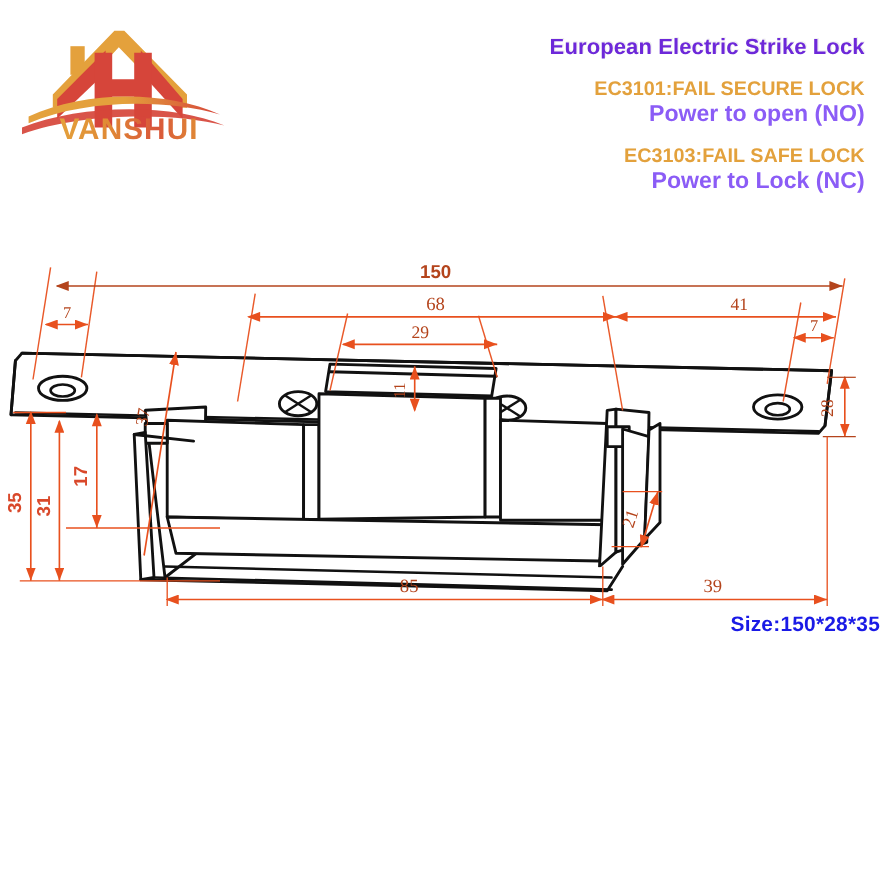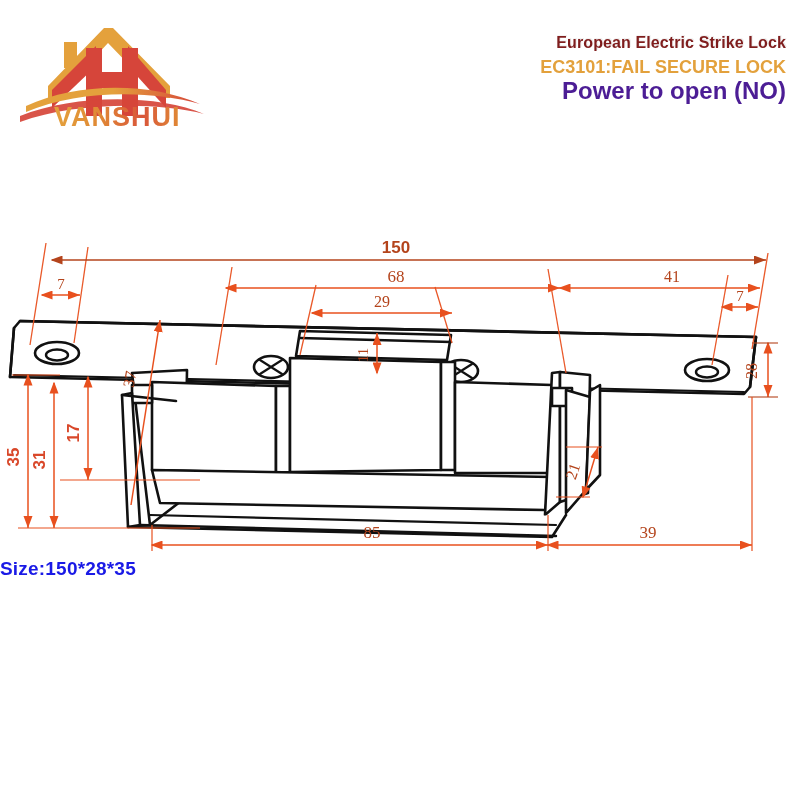--- a/index.html
+++ b/index.html
@@ -11,40 +11,40 @@
     overflow:hidden;
   }
   #root{position:absolute;left:0;top:0;width:800px;height:800px;}
 
   
   .logo-wrap{position:absolute;left:18px;top:20px;width:190px;height:112px;}
   .logo-wrap svg{display:block;}
 
   .title-block{position:absolute;left:390px;top:30px;width:396px;text-align:right;}
   .main-title{
-    font-size:16px;font-weight:bold;color:#7f1d1d;letter-spacing:0.1px;
+    font-size:20px;font-weight:bold;color:#6d28d9;letter-spacing:0.1px;
     line-height:26px;white-space:nowrap;
     text-shadow:0 -1px 0 #f3f3f3, 1px -1px 0 #ededed;
   }
-  .spec-group{}
+  .spec-group{margin-top:13px;}
   .spec-group.second{margin-top:15px;}
   .spec-model{
     font-size:18px;font-weight:bold;color:#E3A13C;line-height:23px;white-space:nowrap;
   }
   .spec-power{
-    font-size:24px;font-weight:bold;color:#4c1d95;line-height:23px;white-space:nowrap;
+    font-size:21px;font-weight:bold;color:#8b5cf6;line-height:23px;white-space:nowrap;
   }
 
   
   .drawing{position:absolute;left:0;top:225px;width:685px;height:360px;}
   .drawing svg{display:block;}
 
   
   .size-caption{
-    position:absolute;left:0;top:558px;width:800px;text-align:left;
+    position:absolute;left:0;top:558px;width:800px;text-align:right;
     font-size:19px;font-weight:bold;color:#1A1AE6;letter-spacing:0.2px;
   }
 </style>
 </head>
 <body>
 
 <div id="root">
 
   <div class="logo-wrap">
     <svg width="190" height="112" viewBox="0 0 190 112">
@@ -79,20 +79,24 @@
   </div>
 
   <div class="title-block">
     <div class="main-title">European Electric Strike Lock</div>
 
     <div class="spec-group">
       <div class="spec-model">EC3101:FAIL SECURE LOCK</div>
       <div class="spec-power">Power to open (NO)</div>
     </div>
 
+    <div class="spec-group second">
+      <div class="spec-model">EC3103:FAIL SAFE LOCK</div>
+      <div class="spec-power">Power to Lock (NC)</div>
+    </div>
   </div>
 
   <div class="drawing">
     <svg width="800" height="360" viewBox="0 0 800 360">
 
       <defs>
         <marker id="ar" markerWidth="9" markerHeight="9" refX="8" refY="3" orient="auto" markerUnits="strokeWidth">
           <path d="M0,0 L8,3 L0,6 z" fill="#E8501E"></path>
         </marker>
         <marker id="arS" markerWidth="9" markerHeight="9" refX="1" refY="3" orient="auto" markerUnits="strokeWidth">

